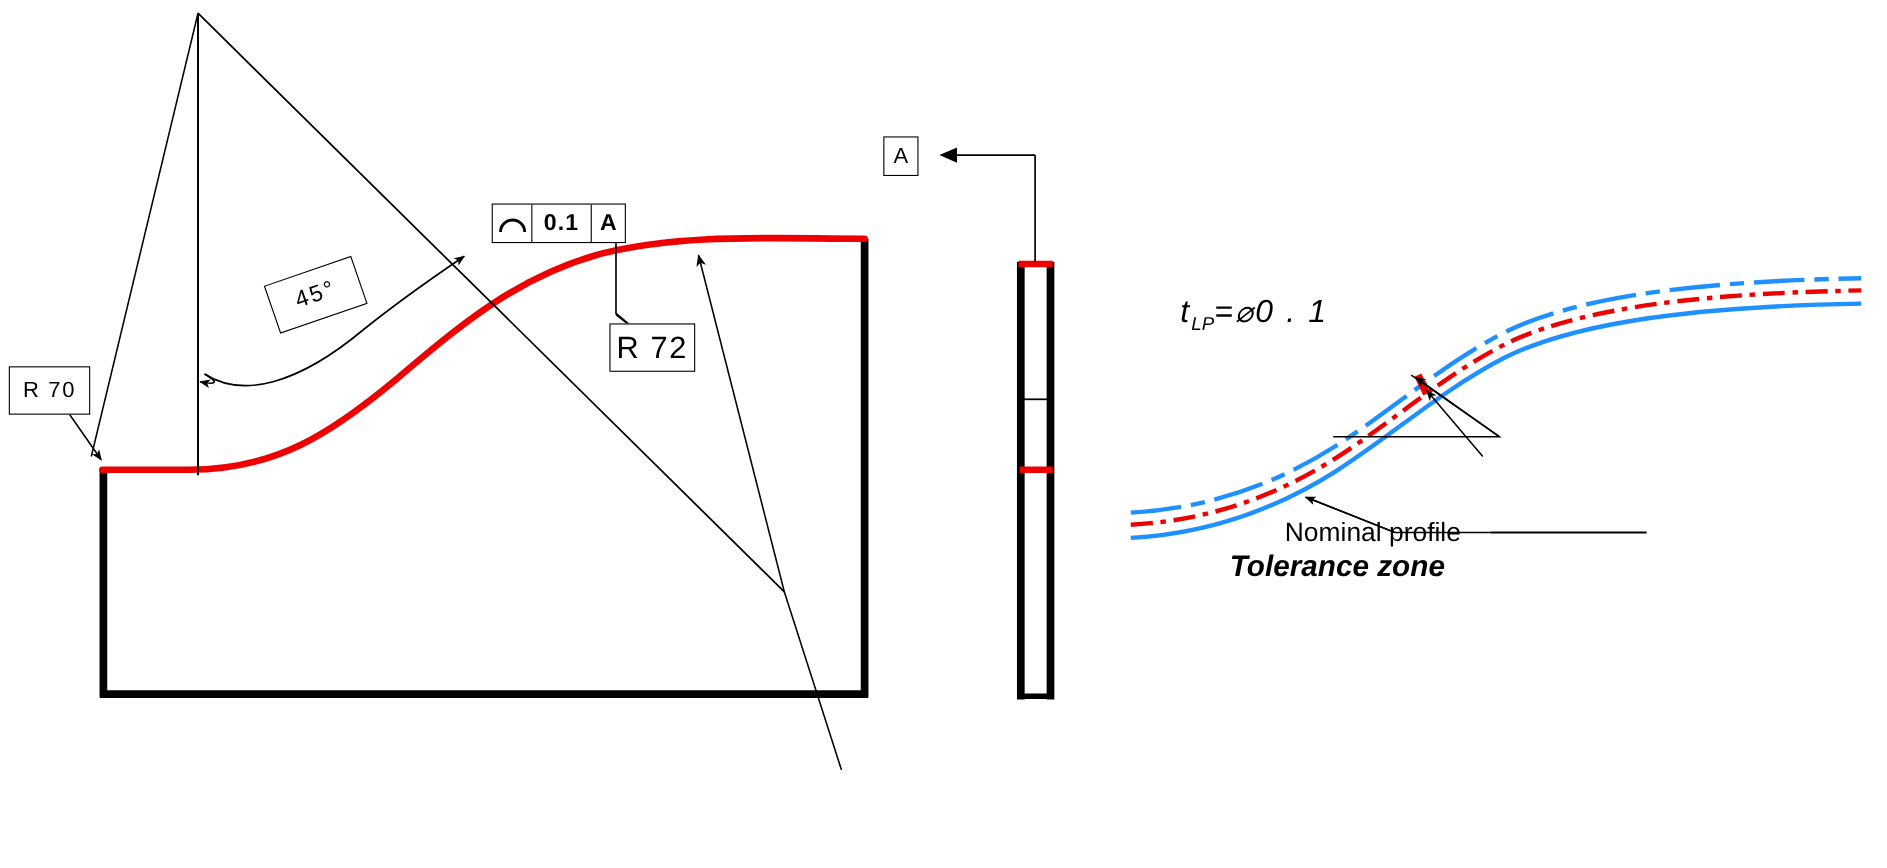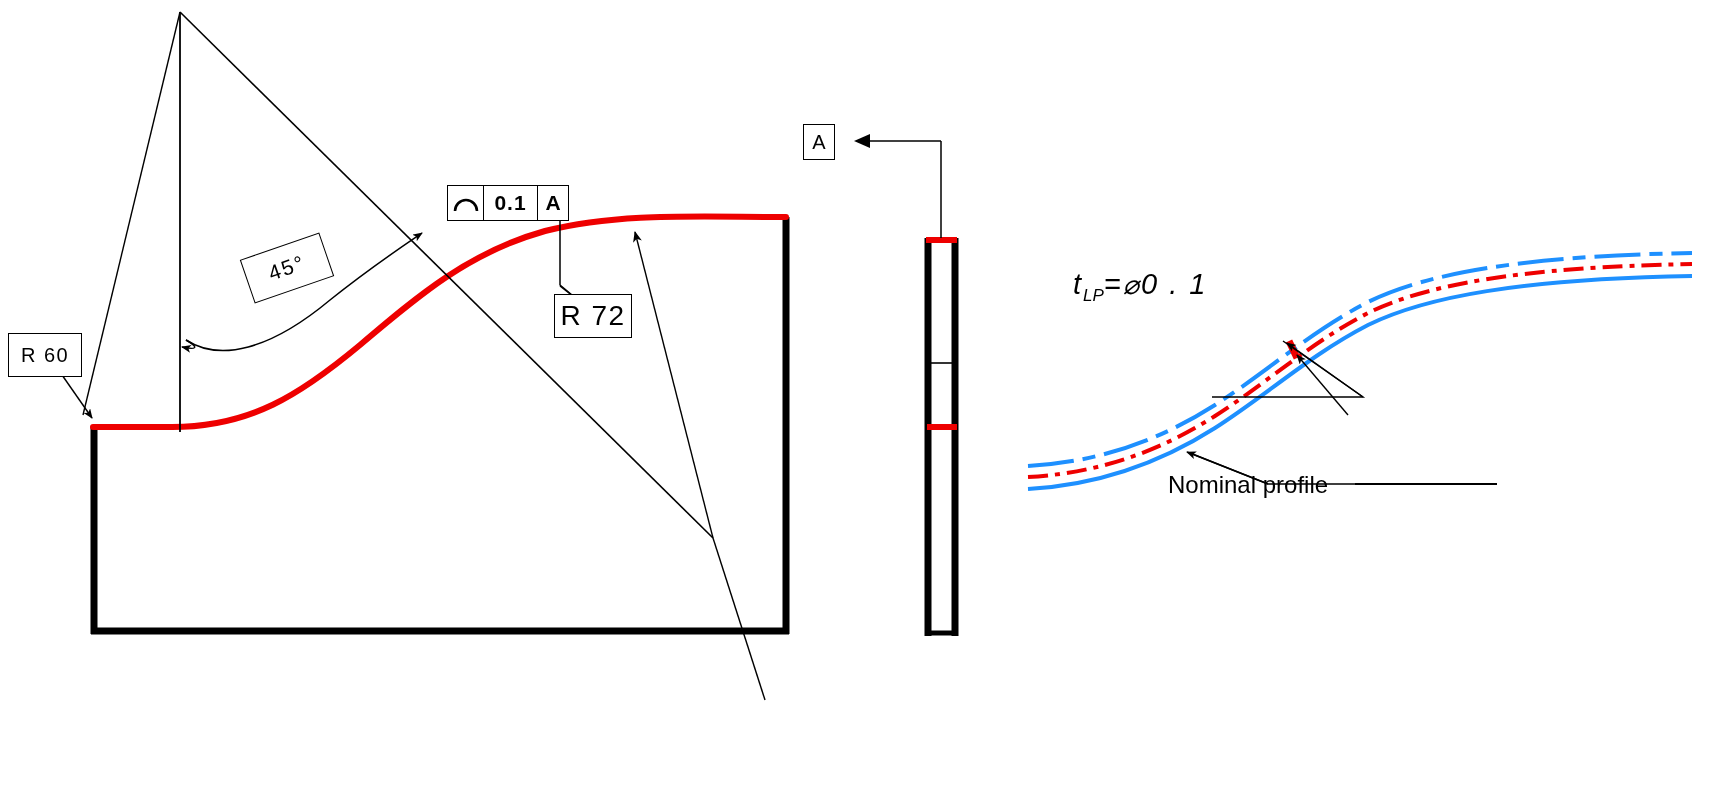--- a/index.html
+++ b/index.html
@@ -136,28 +136,29 @@
   <div class="boxlabel" id="fcf">
     <div class="cell c-sym">
       <svg width="26" height="18" viewBox="0 0 26 18">
         <path d="M2,17 A11,11 0 0 1 24,17" fill="none" stroke="#000" stroke-width="2.6"></path>
       </svg>
     </div>
     <div class="cell c-tol">0.1</div>
     <div class="cell c-dat">A</div>
   </div>
 
-  <div class="boxlabel" id="r60">R 60</div>
+  <div class="boxlabel" id="r60">R 70</div>
 
   <div class="boxlabel" id="r72">R 72</div>
 
   <div id="ang45">45°</div>
 
   <div class="boxlabel" id="datumA">A</div>
 
   <div id="tlp">
     <span>t</span><span class="sub">LP</span><span>=</span><span class="phi">⌀</span><span>0 . 1</span>
   </div>
 
   <div id="nominal-label">Nominal profile</div>
 
+  <div id="tolzone-label">Tolerance zone</div>
 
 </div>
 
 </body></html>

